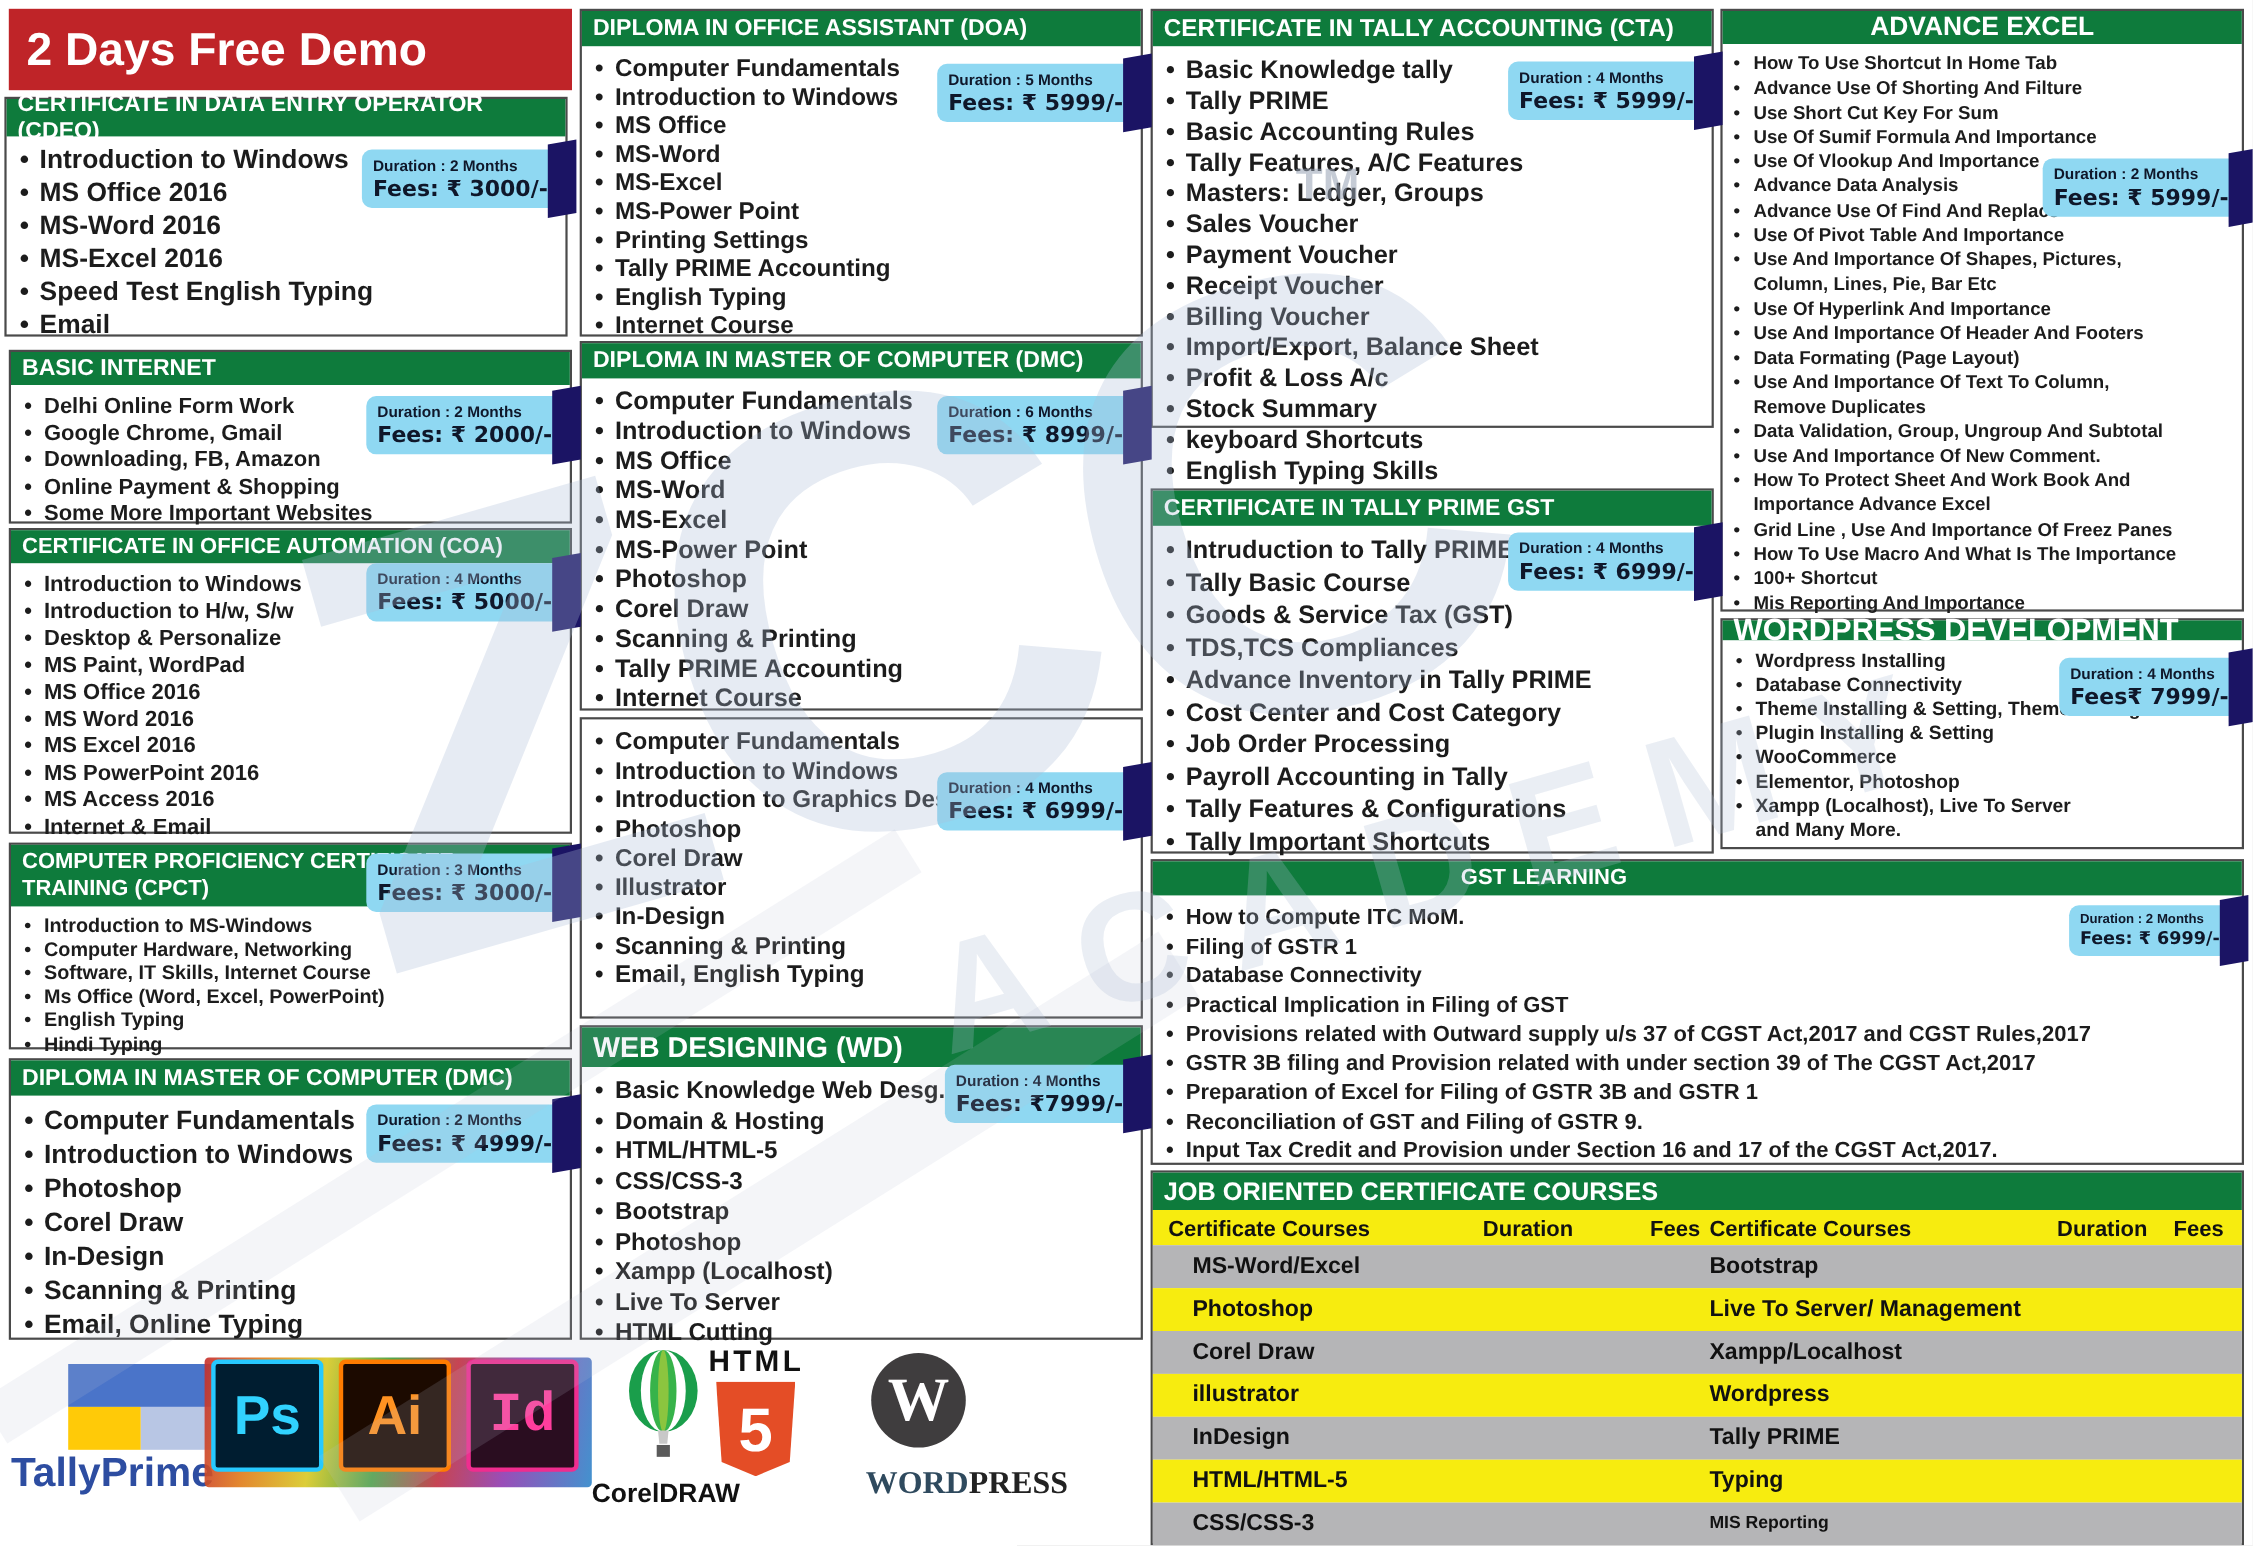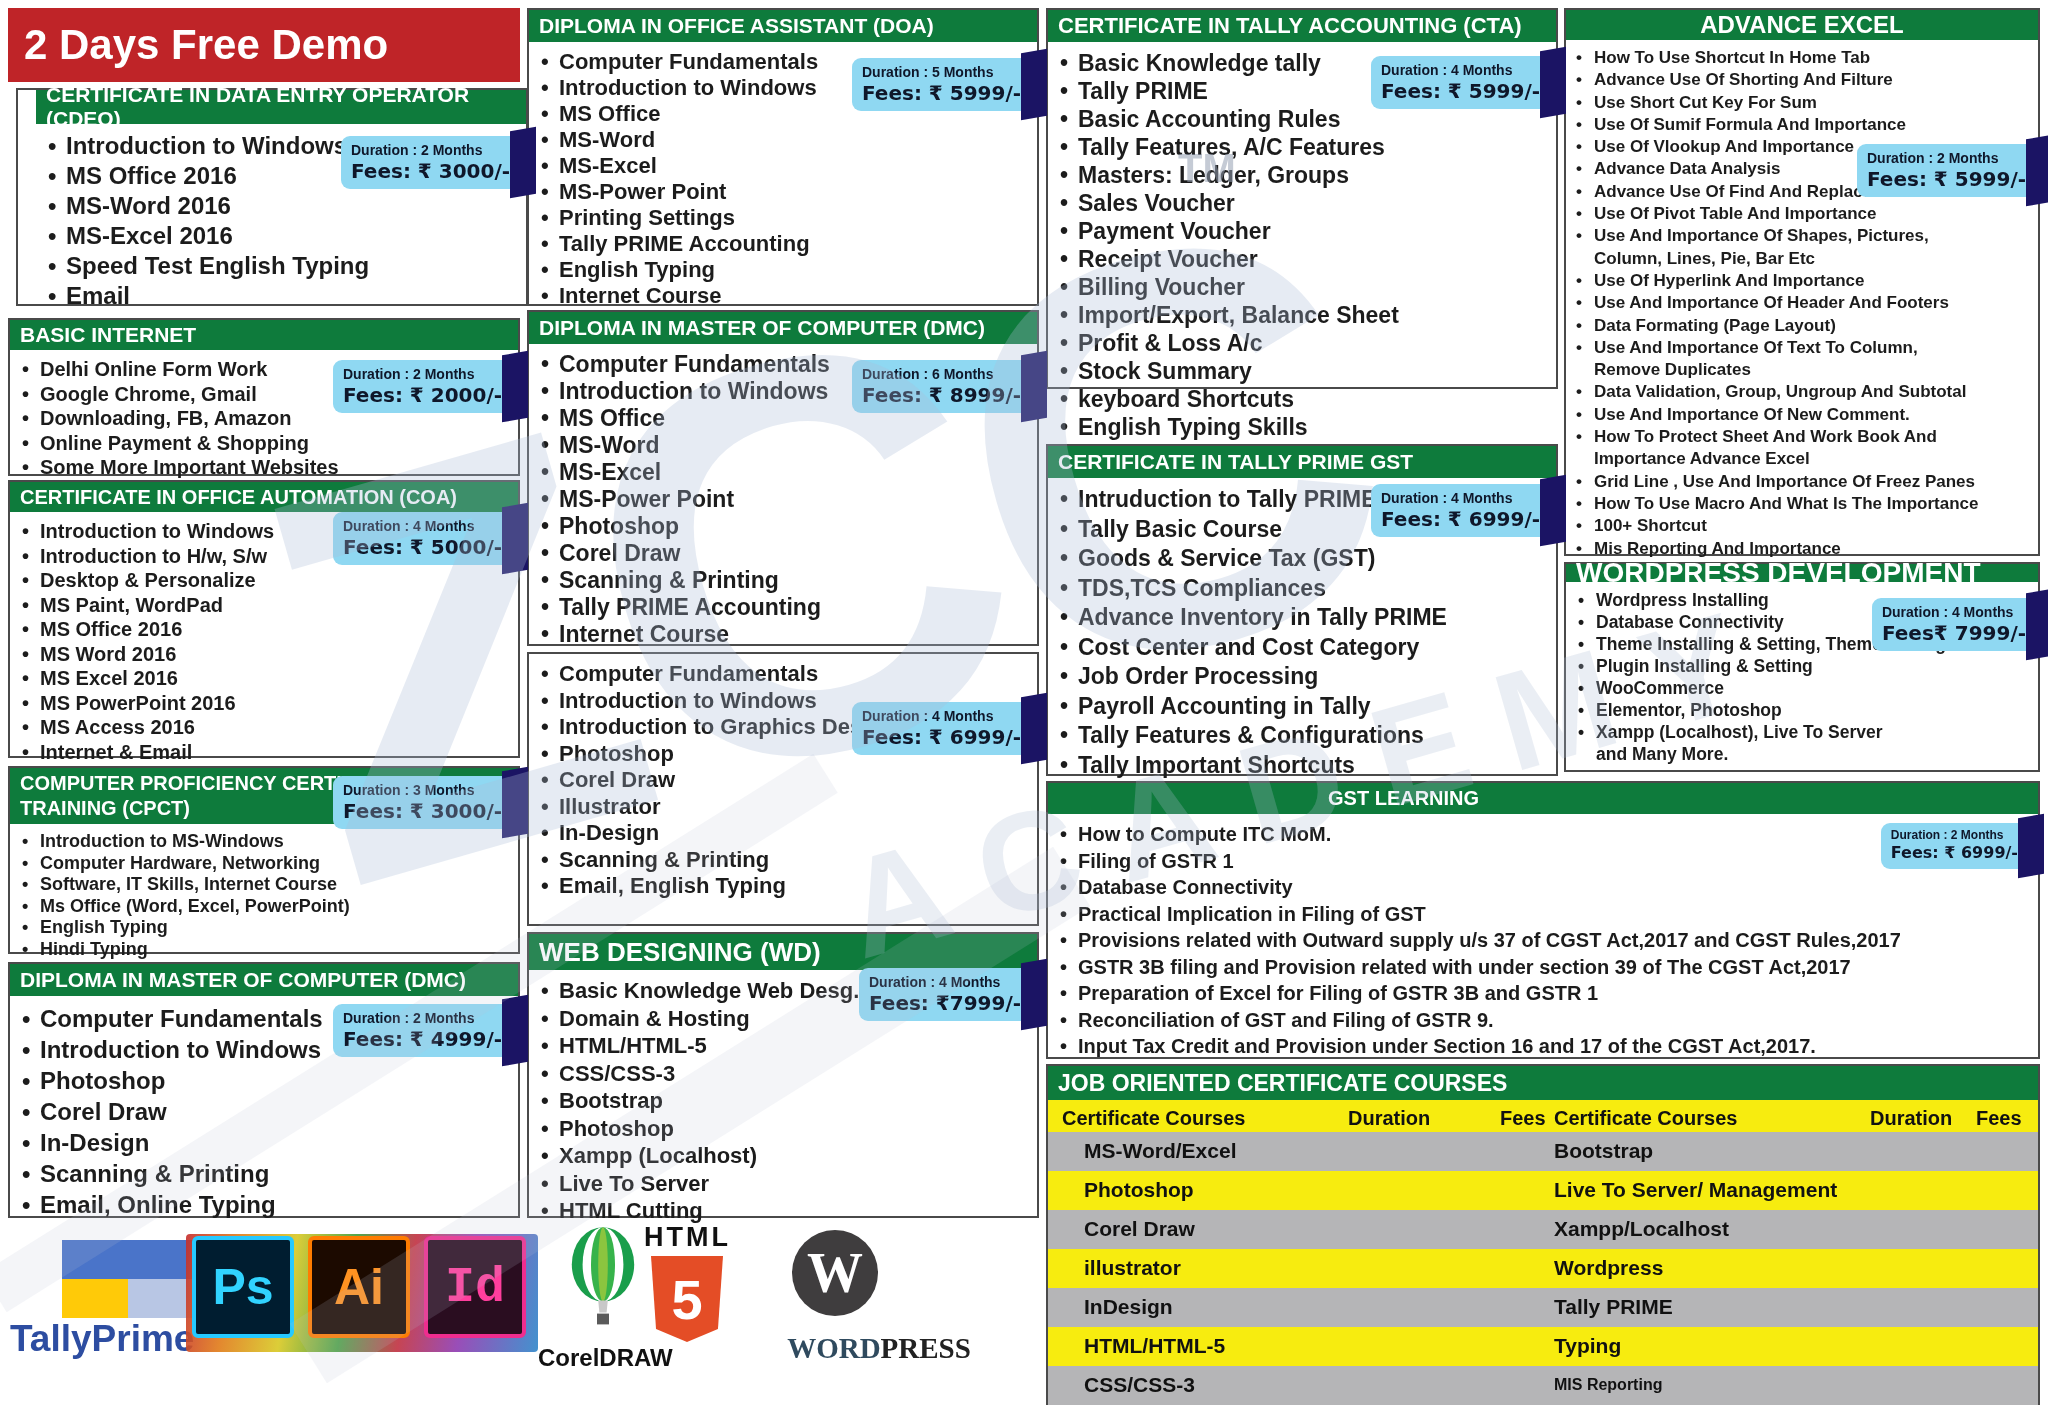--- a/index.html
+++ b/index.html
@@ -22,21 +22,21 @@
   .fee{position:absolute;z-index:5;background:#8fd8f2;border-radius:9px;
        padding:5px 12px 6px 10px;color:#0f172a;font-weight:700;min-width:148px;box-sizing:border-box;}
   .fee::after{content:"";position:absolute;right:-14px;top:-7px;height:calc(100% + 14px);width:26px;
        background:#1b1464;transform:skewY(-10deg);z-index:-1;}
   .fee .fd{display:block;font-size:14px;line-height:18px;}
   .fee .ff{display:block;font-size:20px;line-height:24px;font-family:"DejaVu Sans",sans-serif;}
   .fee.small{min-width:132px;}
   .fee.small .fd{font-size:12px;line-height:15px;}
   .fee.small .ff{font-size:16px;line-height:20px;}
   
-  #cdeo{left:16px;top:88px;width:512px;height:218px;padding-left:18px;}   #cdeo .hdr{height:34px;font-size:21px;}
+  #cdeo{left:4px;top:88px;width:512px;height:218px;}   #cdeo .hdr{height:34px;font-size:21px;}
   #cdeo .bd{font-size:24px;line-height:30px;}          #cdeo .fee{top:46px;right:4px;}
   #basicnet{left:8px;top:318px;width:512px;height:158px;} #basicnet .hdr{height:30px;font-size:21px;}
   #basicnet .bd{font-size:20px;line-height:24.5px;}    #basicnet .fee{top:40px;right:4px;}
   #coa{left:8px;top:480px;width:512px;height:278px;}   #coa .hdr{height:30px;font-size:20px;}
   #coa .bd{font-size:20px;line-height:24.5px;}         #coa .fee{top:30px;right:4px;}
   #cpct{left:8px;top:766px;width:512px;height:188px;}  #cpct .hdr{height:56px;font-size:20px;line-height:25px;}
   #cpct .bd{font-size:18px;line-height:21.5px;}        #cpct .fee{top:8px;right:4px;}
   #dmc1{left:8px;top:962px;width:512px;height:256px;}  #dmc1 .hdr{height:32px;font-size:21px;}
   #dmc1 .bd{font-size:24px;line-height:31px;}          #dmc1 .fee{top:40px;right:4px;}
   #doa{left:527px;top:8px;width:512px;height:298px;}   #doa .hdr{height:32px;font-size:21px;}

